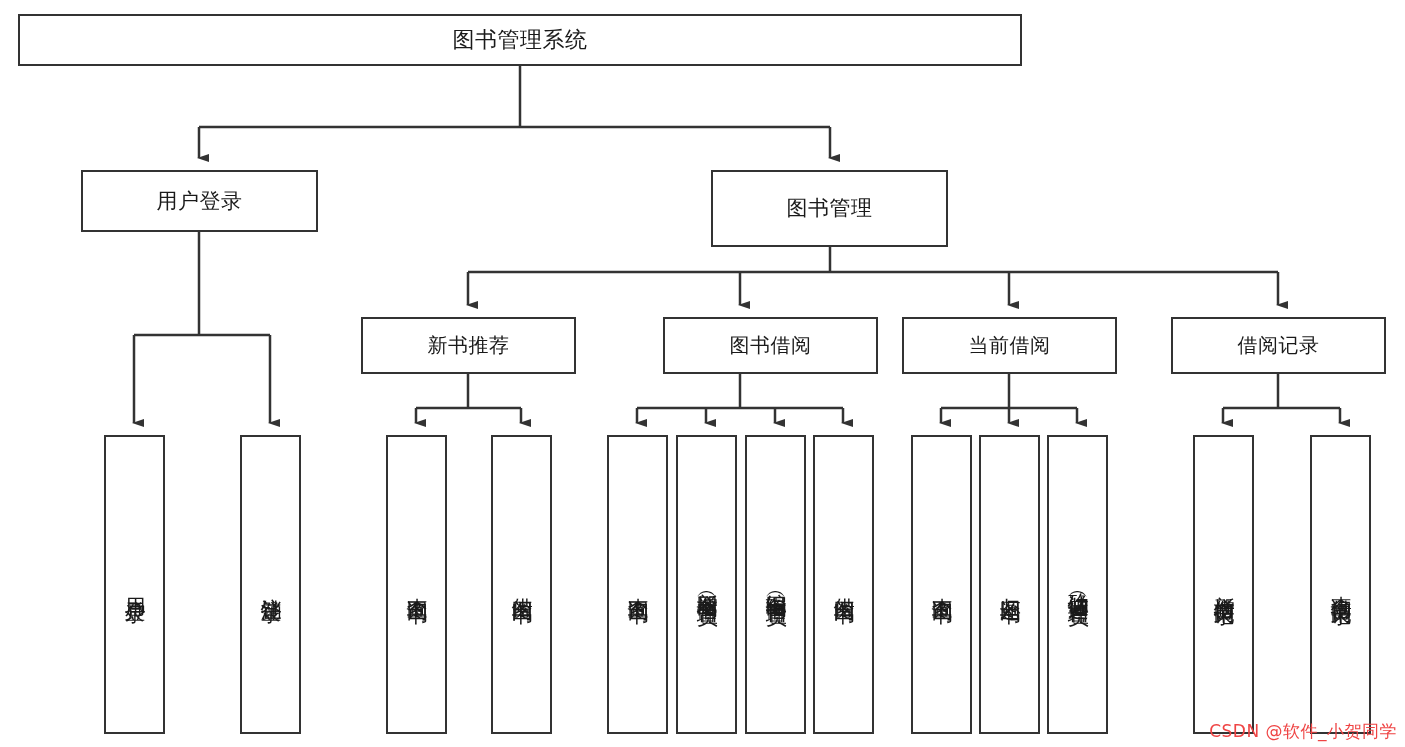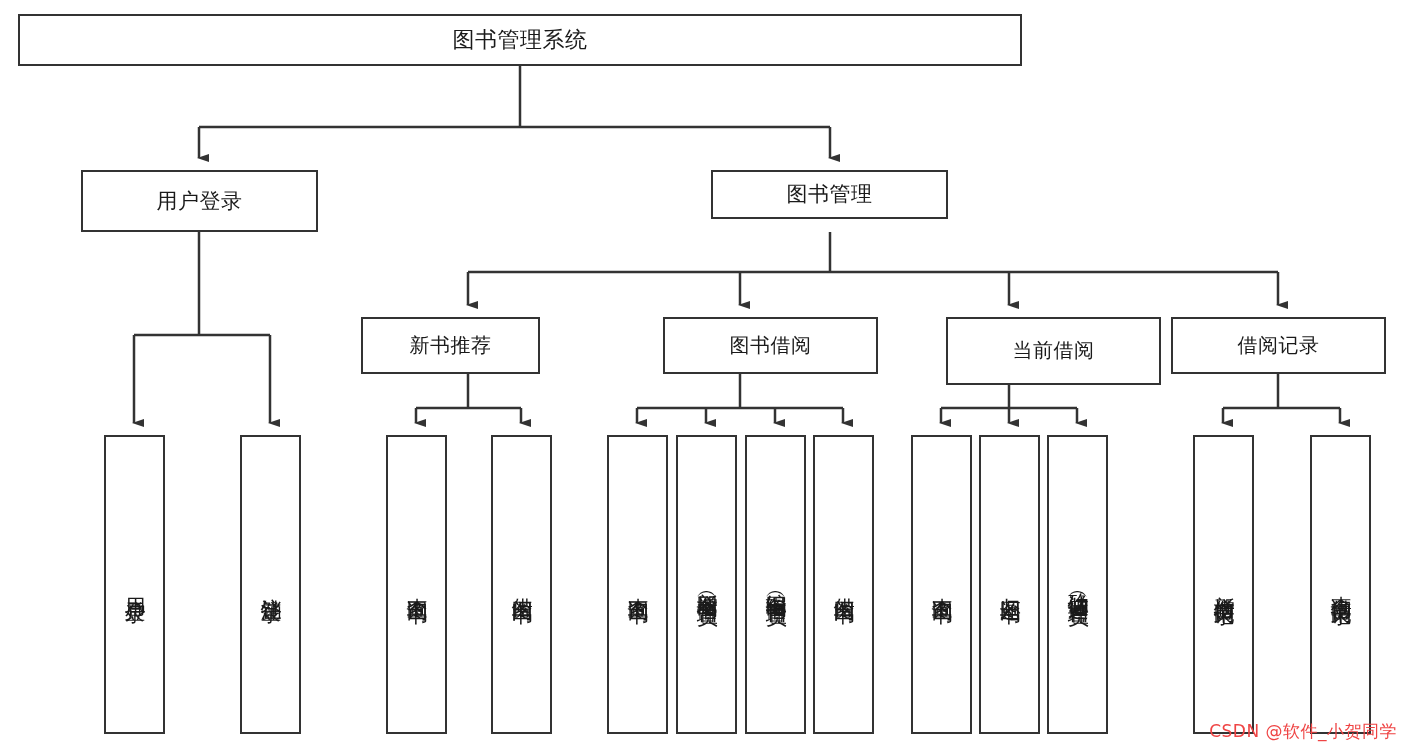--- a/index.html
+++ b/index.html
@@ -129,31 +129,31 @@
     </g>
   </svg>
 
   <div class="node root" style="left:18px; top:14px; width:1004px; height:52px;">
     <span class="label">图书管理系统</span>
   </div>
 
   <div class="node lvl1" style="left:81px; top:170px; width:237px; height:62px;">
     <span class="label">用户登录</span>
   </div>
-  <div class="node lvl1" style="left:711px; top:170px; width:237px; height:49px;">
+  <div class="node lvl1" style="left:711px; top:170px; width:237px; height:77px;">
     <span class="label">图书管理</span>
   </div>
 
-  <div class="node lvl2" style="left:361px; top:317px; width:179px; height:57px;">
+  <div class="node lvl2" style="left:361px; top:317px; width:215px; height:57px;">
     <span class="label">新书推荐</span>
   </div>
   <div class="node lvl2" style="left:633px; top:317px; width:215px; height:57px;margin-left:30px;">
     <span class="label">图书借阅</span>
   </div>
-  <div class="node lvl2" style="left:946px; top:317px; width:215px; height:68px;">
+  <div class="node lvl2" style="left:902px; top:317px; width:215px; height:57px;">
     <span class="label">当前借阅</span>
   </div>
   <div class="node lvl2" style="left:1171px; top:317px; width:215px; height:57px;">
     <span class="label">借阅记录</span>
   </div>
 
   <div class="node vertical" style="left:104px; top:435px; width:61px; height:299px;">
     <span class="label">用户登录</span>
   </div>
   <div class="node vertical" style="left:240px; top:435px; width:61px; height:299px;">

